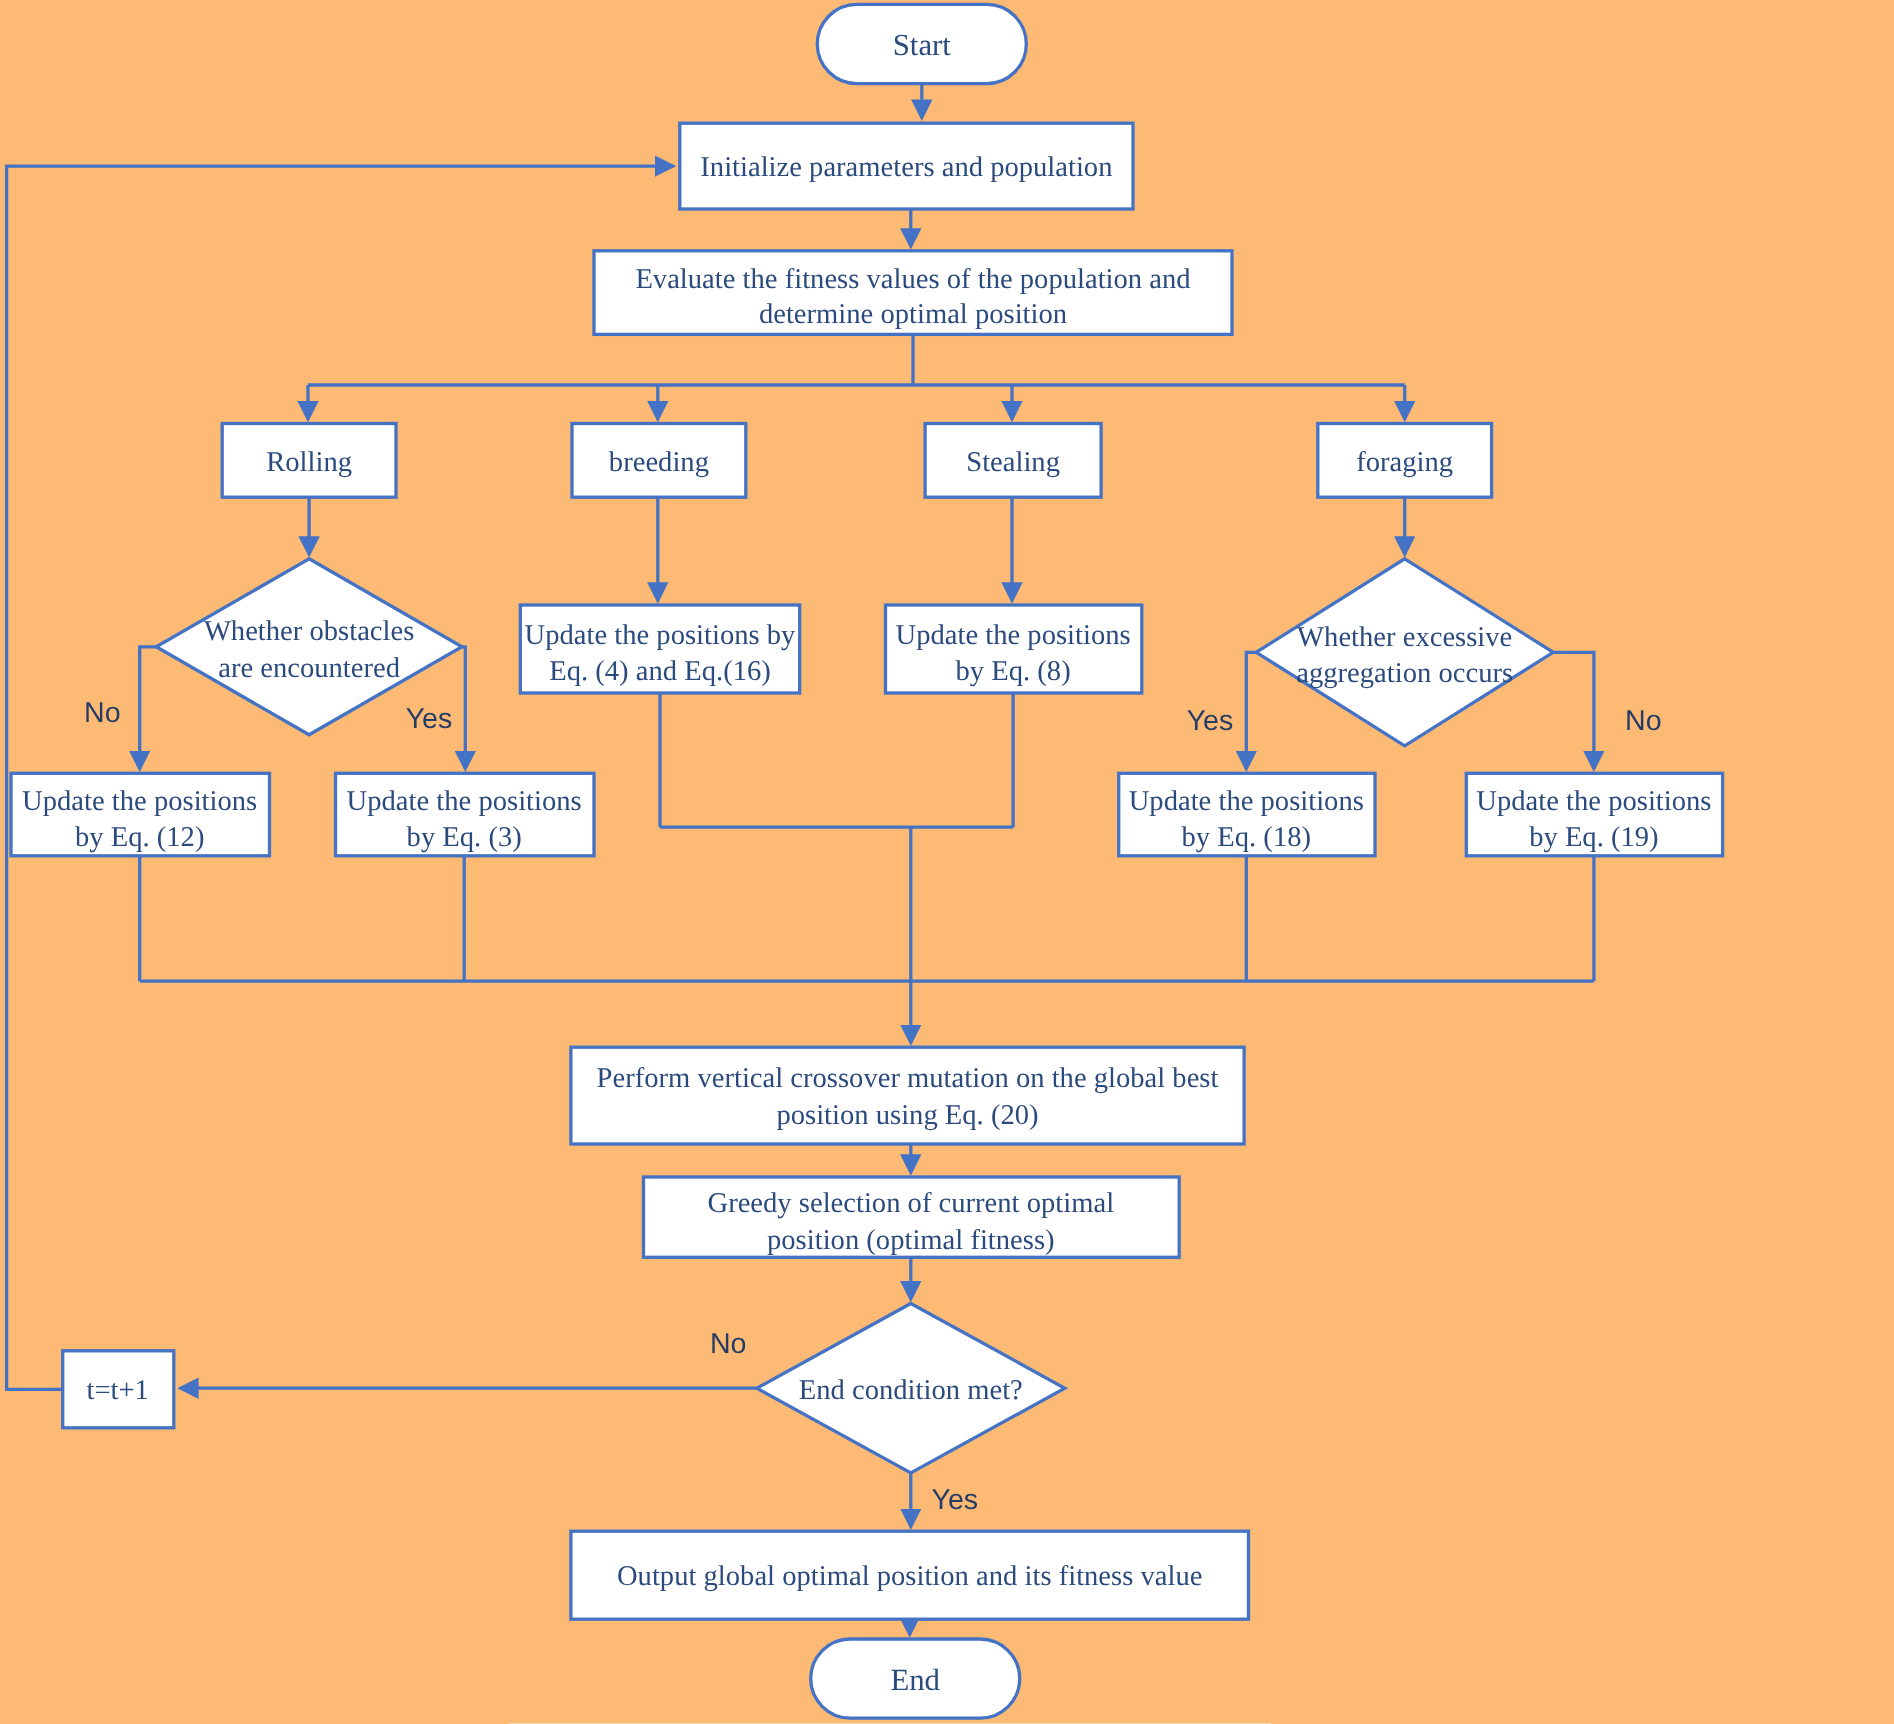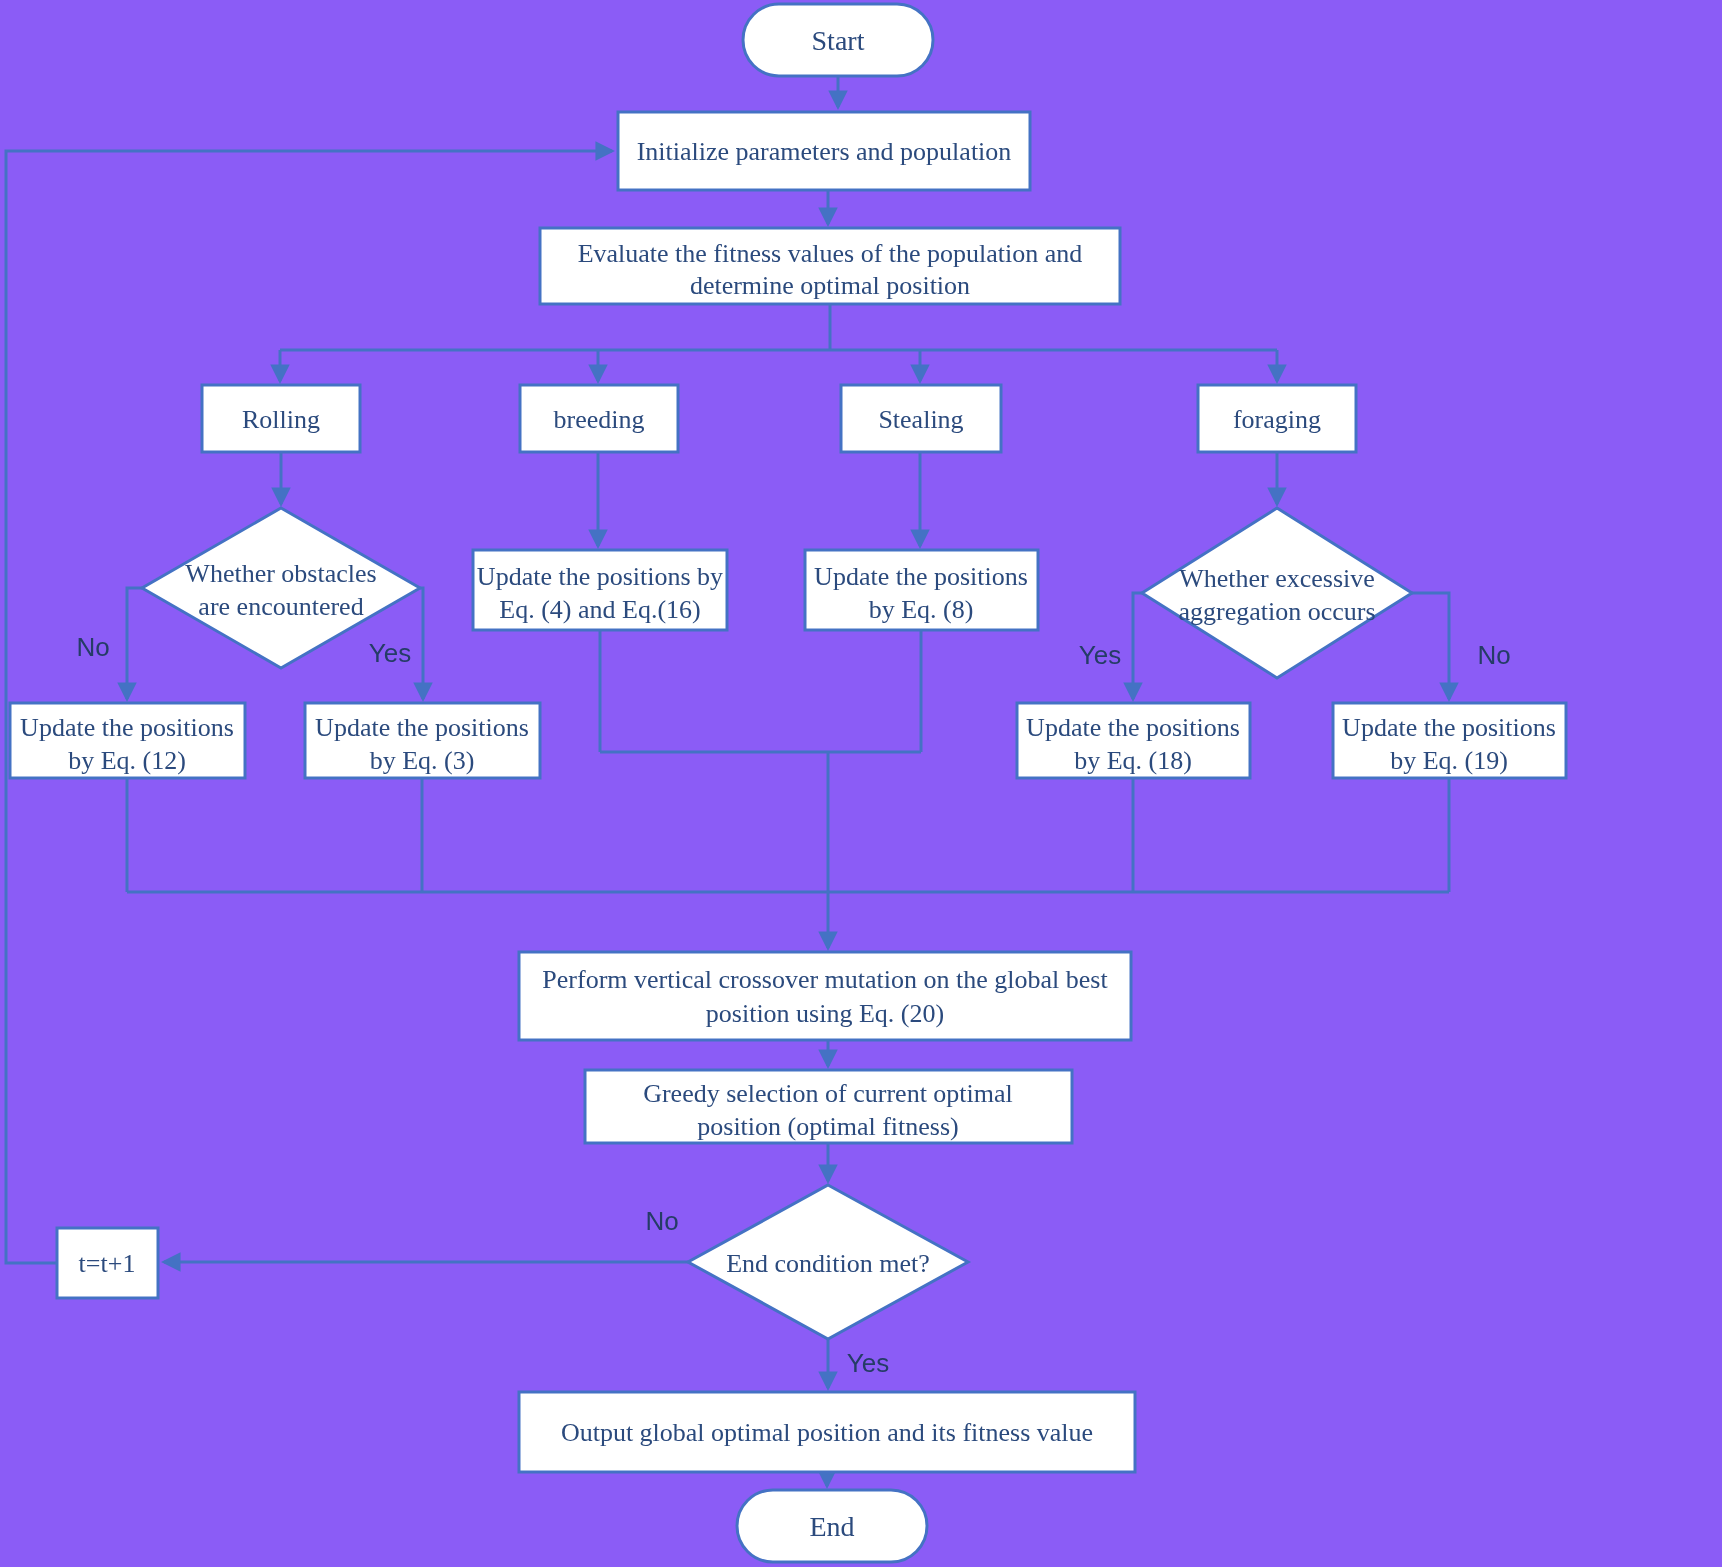--- a/index.html
+++ b/index.html
@@ -4,21 +4,21 @@
 <style>
   html, body {
     margin: 0;
     padding: 0;
     background: #ffffff;
   }
   .stage {
     position: relative;
     width: 1722px;
     height: 1567px;
-    background: #8b5cf6;
+    background: #fdba74;
     font-family: "Liberation Serif", "DejaVu Serif", serif;
   }
   svg { display: block; }
   .shape {
     fill: #ffffff;
     stroke: #4472c4;
     stroke-width: 3;
   }
   .edge {
     fill: none;

